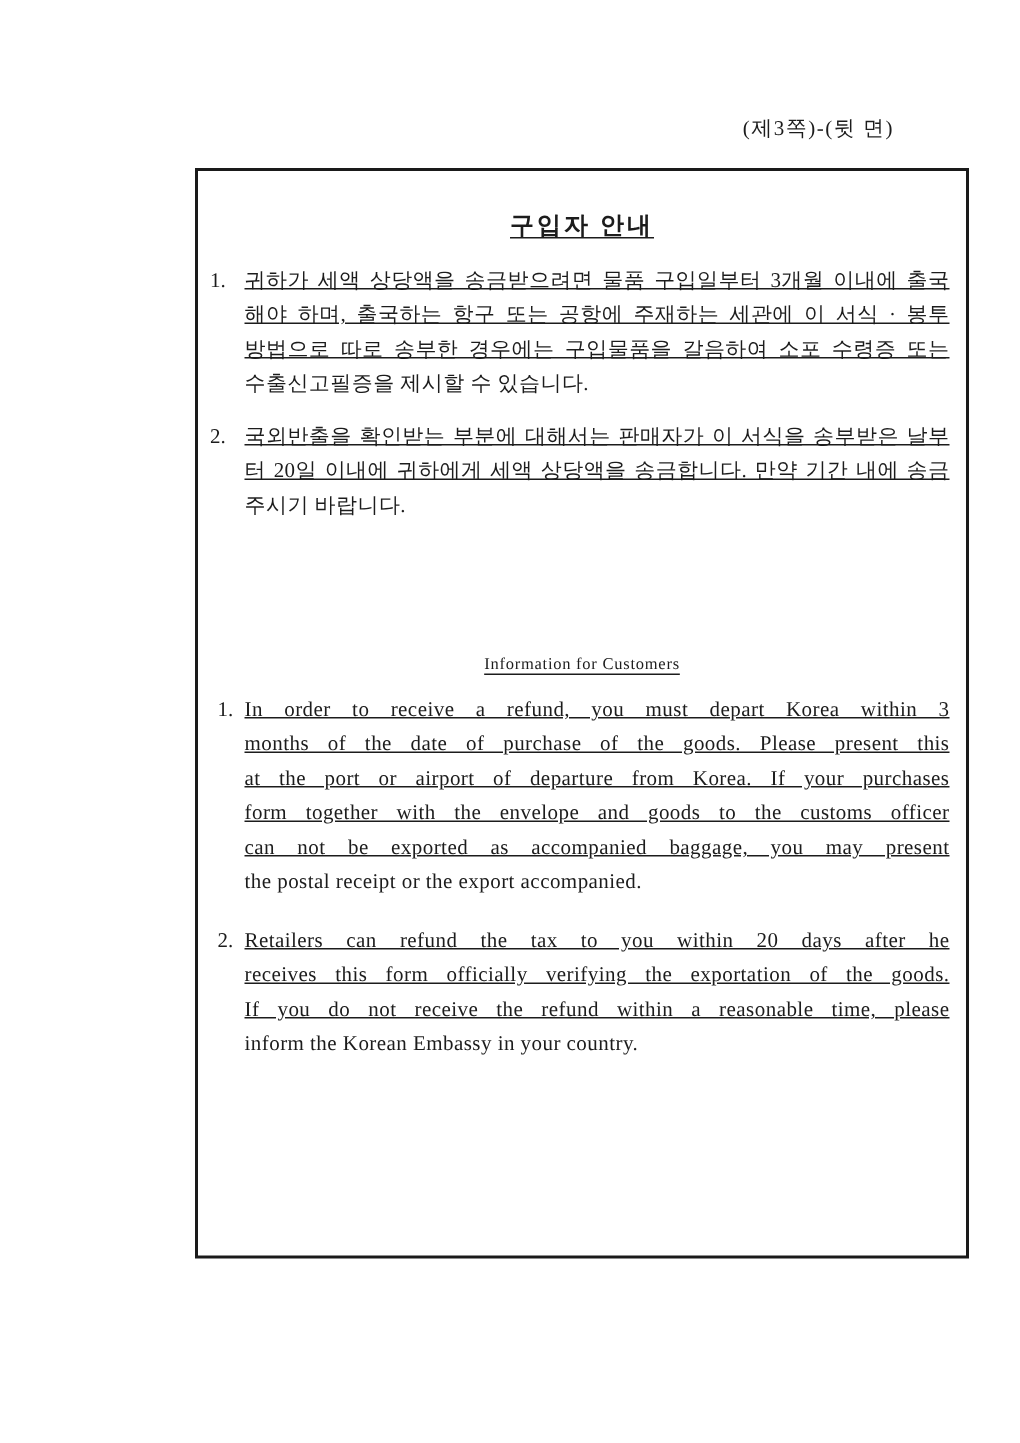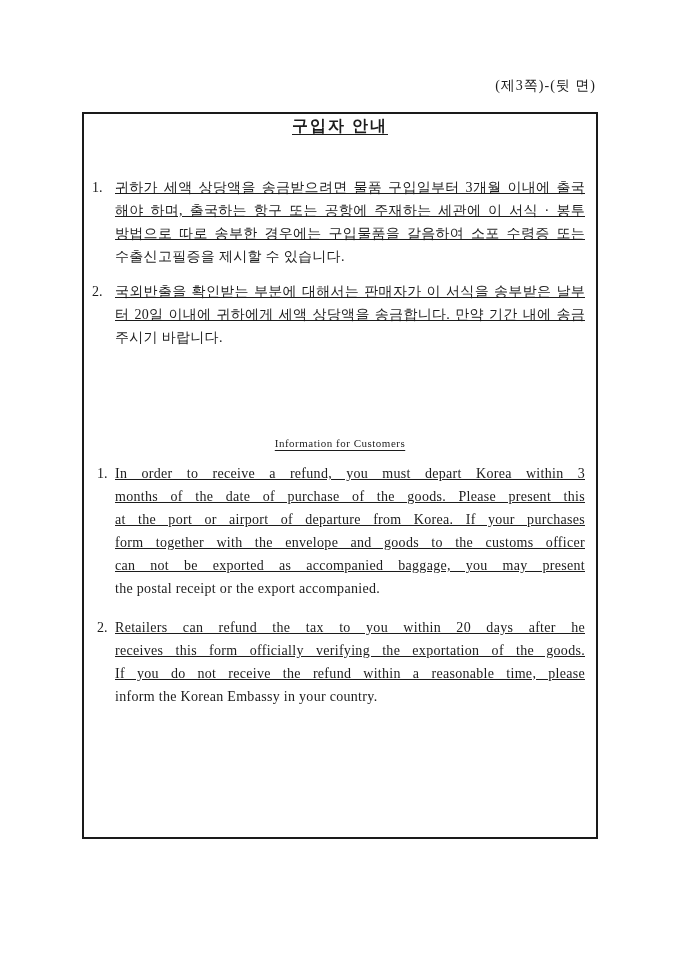--- a/index.html
+++ b/index.html
@@ -12,20 +12,21 @@
     height: 962px;
     position: relative;
     font-family: "Liberation Serif", "DejaVu Serif", serif;
     color: #1c1c1c;
     overflow: hidden;
   }
   .sheet {
     position: absolute;
     inset: 0;
     background: #ffffff;
+    margin-left: 48px;
   }
   .page-label {
     position: absolute;
     top: 77px;
     right: 84px;
     font-size: 14px;
     letter-spacing: 1px;
     white-space: nowrap;
   }
   .box {
@@ -38,21 +39,21 @@
     background: #ffffff;
   }
   .title {
     position: absolute;
     left: 0;
     width: 100%;
     text-align: center;
     white-space: nowrap;
   }
   .title.ko {
-    top: 2px;
+    top: 26px;
     font-size: 16px;
     font-weight: bold;
     letter-spacing: 2px;
   }
   .title.en {
     top: 323px;
     font-size: 11px;
     letter-spacing: 0.5px;
   }
   .title .underlined {

